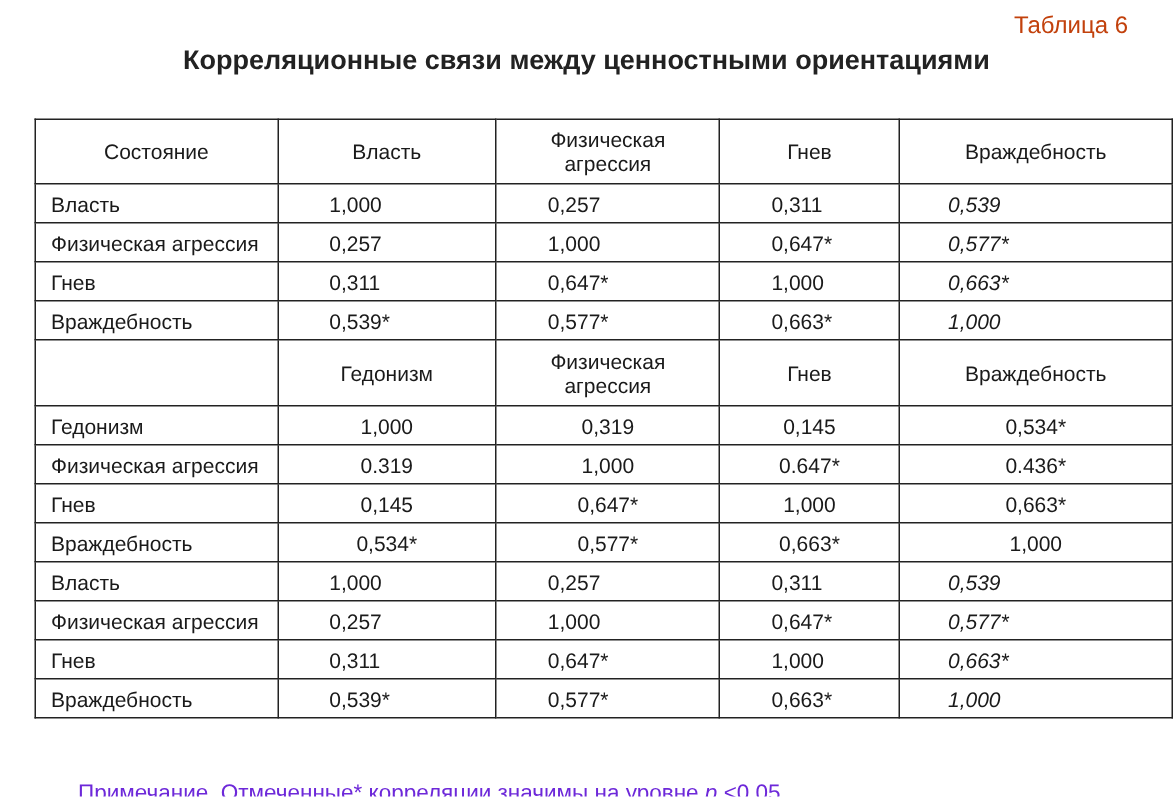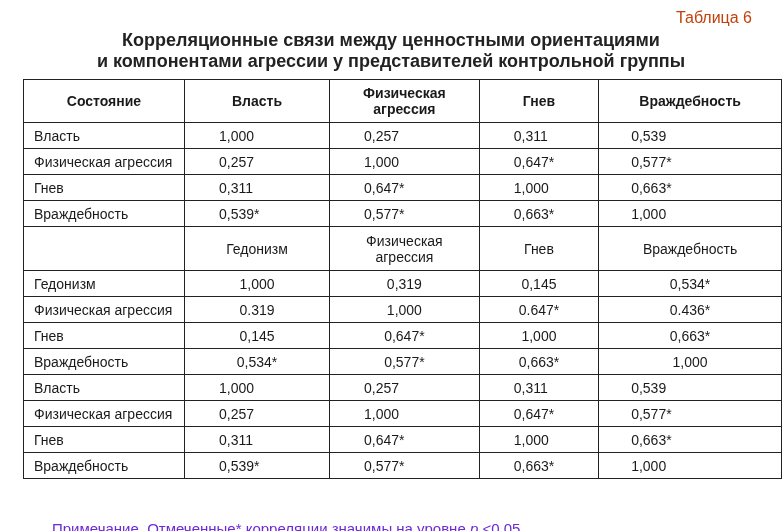--- a/index.html
+++ b/index.html
@@ -4,41 +4,40 @@
 <style>
   html, body { margin:0; padding:0; background:#ffffff; }
   body { width:782px; height:531px; position:relative; overflow:hidden;
          font-family:"Liberation Sans", "DejaVu Sans", sans-serif; color:#1a1a1a; }
   .table-label { position:absolute; right:30px; top:9px; font-size:16px; color:#c2410c; }
   .title { position:absolute; left:0; width:782px; top:30px; text-align:center;
            font-size:18px; font-weight:bold; line-height:21px; color:#222; }
   .tbl { position:absolute; left:23px; top:79px; border-collapse:collapse;
          font-size:14px; }
   .tbl td { border:1.5px solid #222; padding:0 10px; height:25px; vertical-align:middle; }
-  .tbl tr.hdr td { height:42px; font-weight:bold; text-align:center; font-size:14px; line-height:16px; }
+  .tbl tr.hdr td { height:42px; font-weight:normal; text-align:center; font-size:14px; line-height:16px; }
   .tbl tr.sub td { height:43px; text-align:center; line-height:16px; }
   .c0 { width:153px; text-align:left; }
   .c1 { width:117px; }
   .c2 { width:118px; }
   .c3 { width:84px; }
   .c4 { width:157px; }
   .tbl tr.hdr td.c0 { text-align:center; }
   .blk1 td.num, .blk3 td.num { text-align:left; padding-left:34px; }
-  .blk1 td.c4.num, .blk3 td.c4.num { padding-left:32px; }
+  .blk1 td.c4.num, .blk3 td.c4.num { padding-left:32px;font-style:italic; }
   .blk2 td.num { text-align:center; }
   .note { position:absolute; left:52px; top:520px; font-size:15px; color:#6d28d9; }
   .note i { font-style:italic; }
 </style>
 </head>
 <body>
 
 <div class="table-label">Таблица 6</div>
 <div class="title">
   <div>Корреляционные связи между ценностными ориентациями</div>
-  <div>и компонентами агрессии у представителей контрольной группы</div>
 </div>
 
 <table class="tbl">
   <tbody>
       <tr class="hdr">
     <td class="c0">Состояние</td>
     <td class="c1">Власть</td>
     <td class="c2">Физическая агрессия</td>
     <td class="c3">Гнев</td>
     <td class="c4">Враждебность</td>

